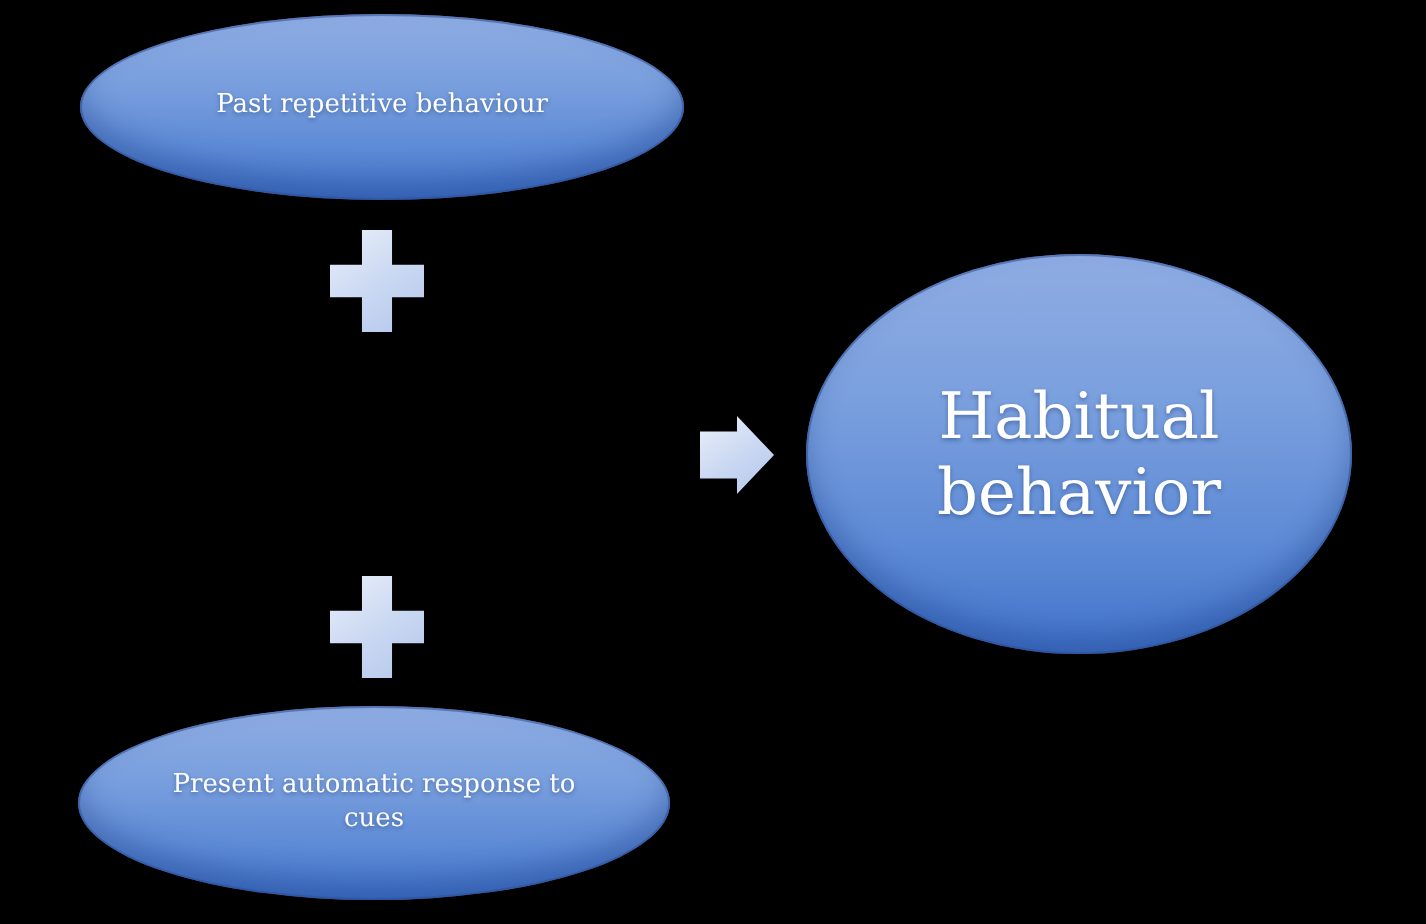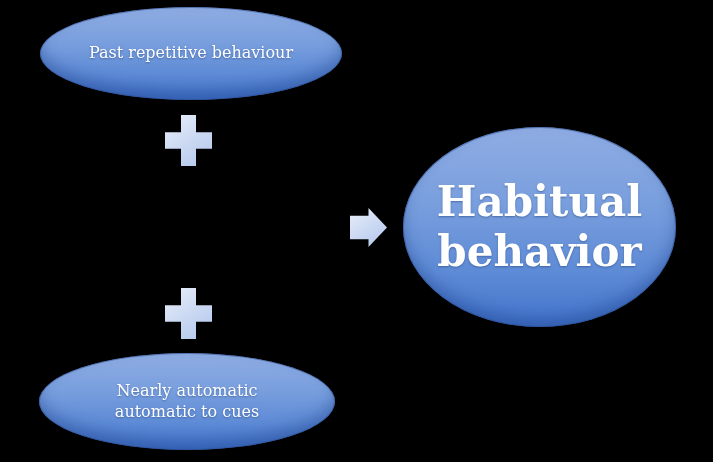--- a/index.html
+++ b/index.html
@@ -30,29 +30,28 @@
     display: flex;
     align-items: center;
     justify-content: center;
     text-align: center;
   }
   .label {
     color: var(--text, #FFFFFF);
     text-shadow: 0 1px 2px rgba(25, 50, 100, 0.45);
   }
   .small-label {
-    font-size: 16px;
+    font-size: 13px;
     line-height: 1.28;
     width: 210px;
   }
   .large-label {
-    font-size: 42px;
+    font-size: 32px;
     line-height: 1.2;
     width: 250px;
-    font-weight: bold;
   }
   .node-past    { left: 40px;  top: 7px;   width: 302px; height: 93px; }
   .node-present { left: 40px;  top: 178px; width: 300px; height: 99px; }
   .node-cues    { left: 39px;  top: 353px; width: 296px; height: 97px; }
   .node-result  { left: 403px; top: 127px; width: 273px; height: 200px; }
 
   .connector {
     position: absolute;
     background: linear-gradient(145deg,
       var(--connector-light, #EAF0FA) 0%,
@@ -87,21 +86,21 @@
   <div class="ellipse node-past">
     <span class="label small-label">Past repetitive behaviour</span>
   </div>
 
   <div class="connector plus plus-1"></div>
 
 
   <div class="connector plus plus-2"></div>
 
   <div class="ellipse node-cues">
-    <span class="label small-label">Nearly automatic automatic to cues</span>
+    <span class="label small-label">Present automatic response to cues</span>
   </div>
 
   <div class="connector arrow"></div>
 
   <div class="ellipse node-result">
     <span class="label large-label">Habitual behavior</span>
   </div>
 
 </div>
 

